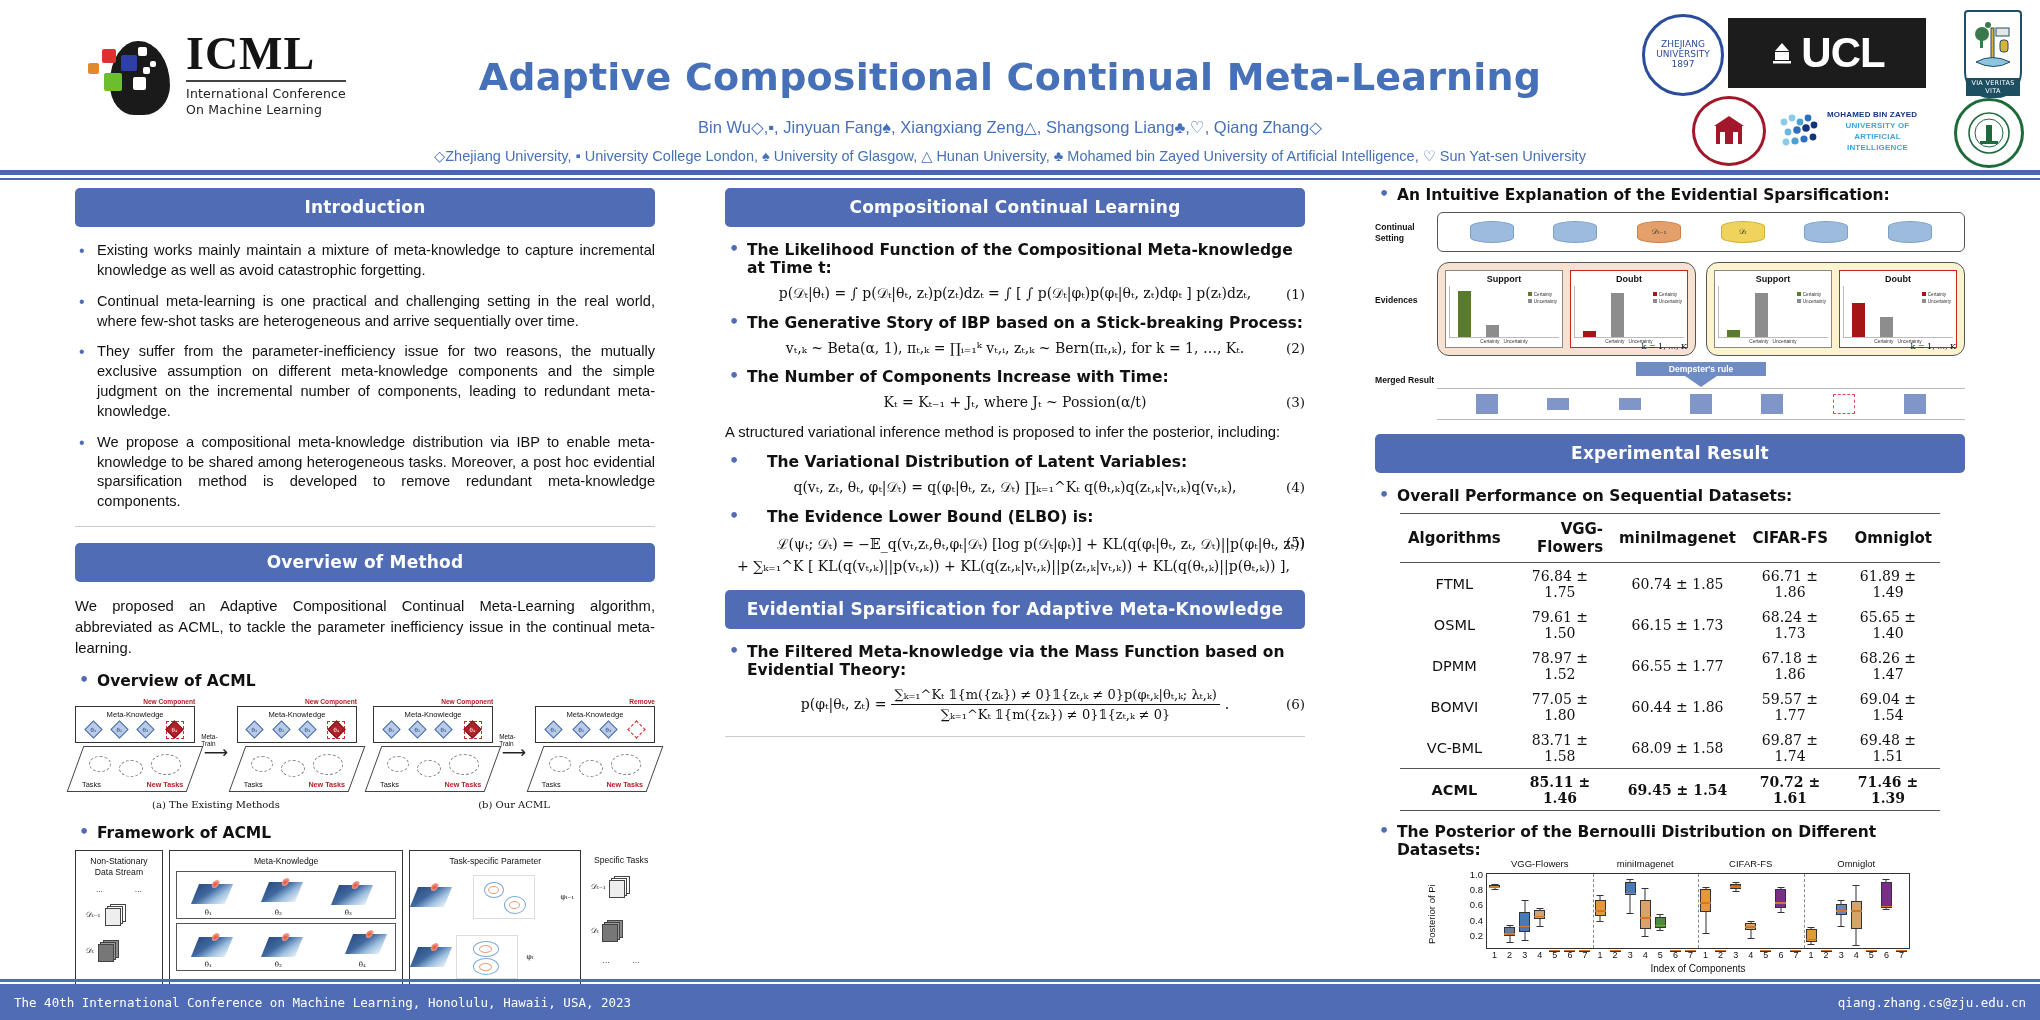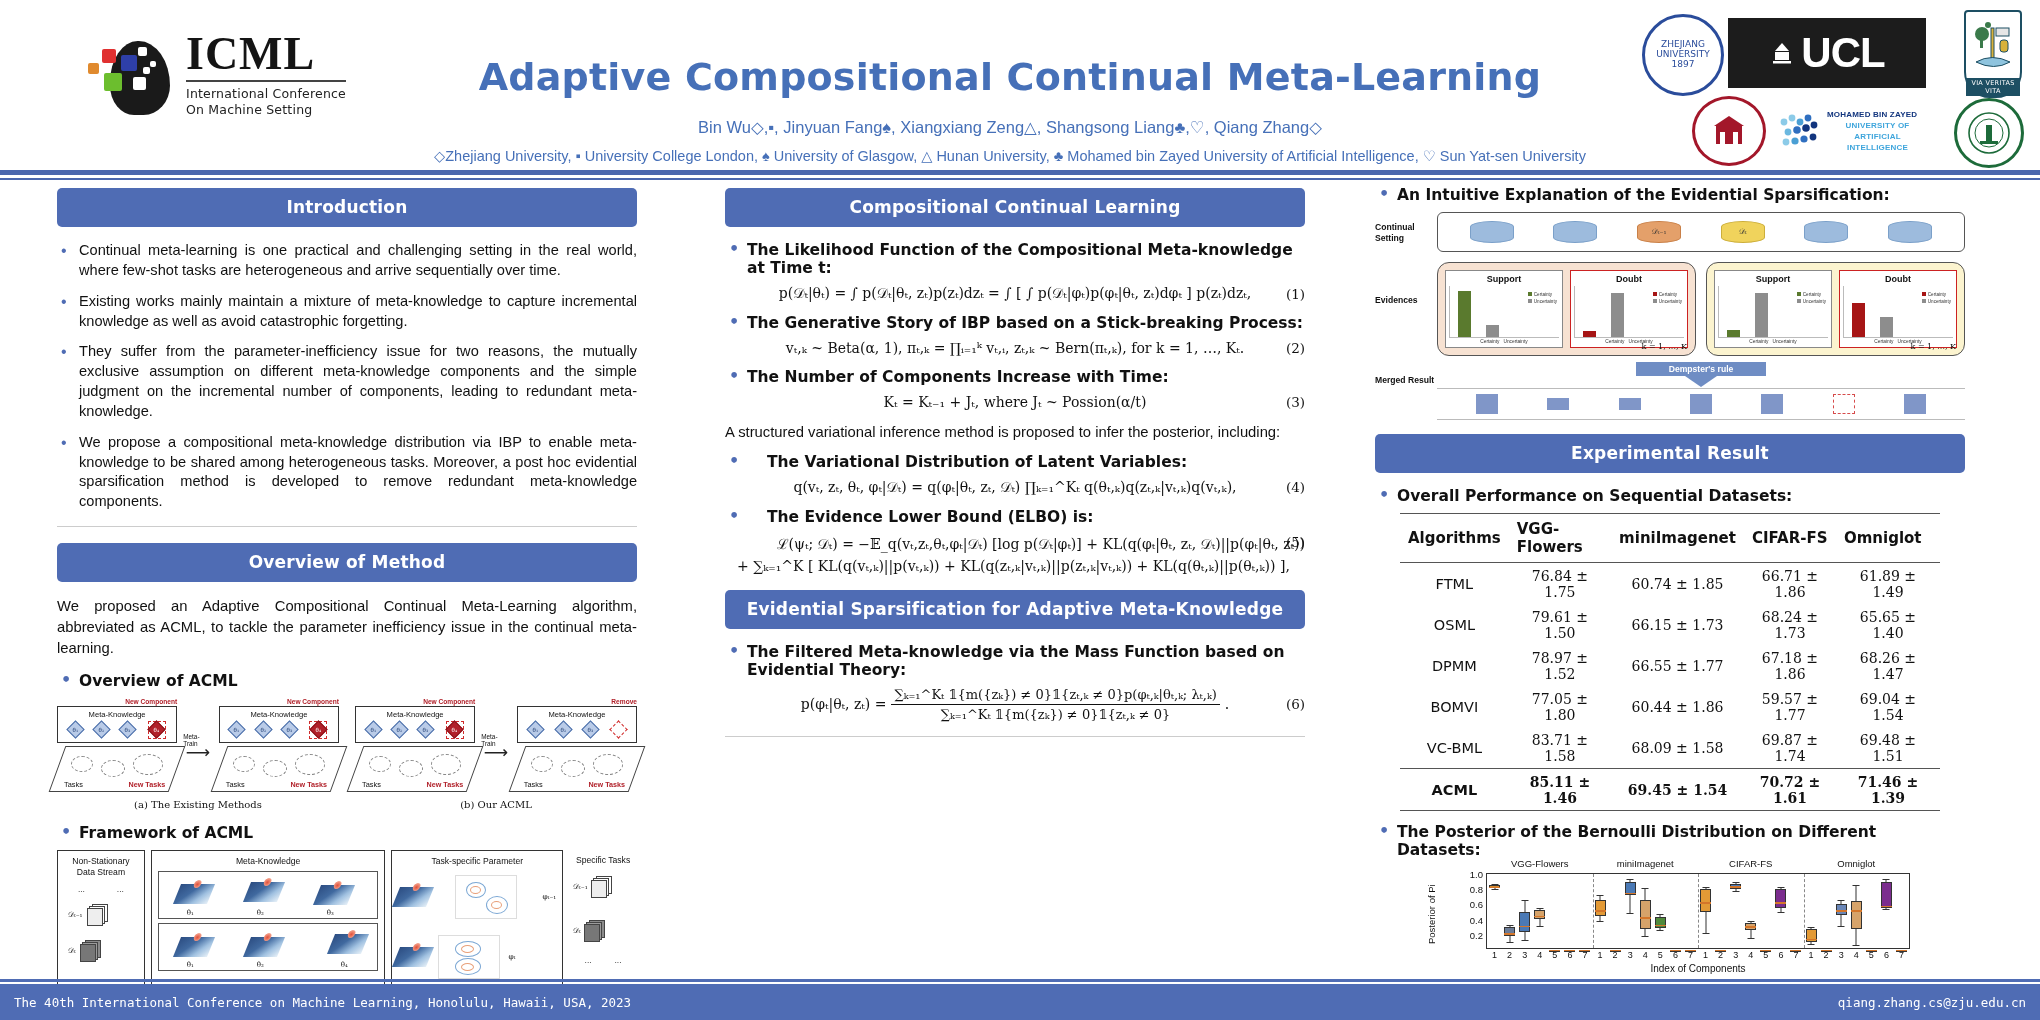--- a/index.html
+++ b/index.html
@@ -51,21 +51,21 @@
   .mbz-dots { width: 44px; height: 40px; position: relative; }
   .mbz-txt { font-family:"Liberation Sans",sans-serif; font-size:8px; line-height:1.35; letter-spacing:.2px;}
   .mbz-l1 { color:#12357e; font-weight:bold;}
   .mbz-l2 { color:#3ea5dc; font-weight:bold;text-align:center;}
   .sysu { right: 6px; top: 92px; width: 70px; height: 70px; border:3px solid #1d6b3a; border-radius:50%;
       display:flex; align-items:center; justify-content:center; color:#1d6b3a; font-size:8px; text-align:center;}
 
   
   .cols { position: absolute; top: 188px; left: 0; width: 2040px; height: 790px; }
   .col { position: absolute; top: 0; }
-  .col-left { left: 57px; width: 580px; }
+  .col-left { left: 75px; width: 580px; }
   .col-mid { left: 725px; width: 580px; }
   .col-right { left: 1375px; width: 590px; }
 
   .secbar { background: #4f6cb4; color: #fff; text-align: center; font-weight: bold;
       font-size: 17px; padding: 9px 0 10px; border-radius: 5px; margin-bottom: 14px;
       font-family:"DejaVu Sans",sans-serif; letter-spacing:.2px;}
 
   ul.bl { list-style: none; }
   ul.bl > li { position: relative; padding-left: 22px; margin-bottom: 11px;
       font-size: 14.6px; line-height: 1.36; color: #111; text-align: justify;
@@ -165,21 +165,21 @@
   .dempster:after { content:""; position:absolute; left:50%; transform:translateX(-50%); top:100%;
       border-left:16px solid transparent; border-right:16px solid transparent; border-top:11px solid #6f8dc4; }
   .merged { border-top:1px solid #bbb; border-bottom:1px solid #bbb; height:32px; display:flex; align-items:center;
       justify-content:space-around; padding:0 14px; margin-top:12px;}
   .msq { width:22px; height:20px; background:#8096c8; }
   .msq.sm { height:12px; }
   .msq.dash { background:#fff; border:1.4px dashed #d64b4b; }
 
   
   table.res { border-collapse: collapse; width: 540px; margin: 6px auto 0; font-family:"DejaVu Serif", serif;}
-  table.res th { font-family:"DejaVu Sans", sans-serif; font-weight: bold; font-size: 15px; padding: 6px 8px; text-align:left; color:#111;}
+  table.res th { font-family:"DejaVu Sans", sans-serif; font-weight: bold; font-size: 15px; padding: 6px 8px; text-align:right; color:#111;}
   table.res td { font-size: 14px; padding: 4.5px 8px; text-align: center; color:#111;}
   table.res td.alg { font-family:"DejaVu Sans", sans-serif; font-size:14.5px;}
   .tb-top th { border-top: 1.6px solid #555; border-bottom: 1.2px solid #555; }
   tr.last-row td { border-top: 1.2px solid #555; font-weight: bold; }
   tr.bottom-line td { border-bottom: 1.6px solid #555; }
 
   
   .bp-wrap { margin: 6px 0 4px; display:flex; justify-content:center;}
   .bp-fig { position: relative; width: 480px; height: 108px; font-family:"Liberation Sans",sans-serif;}
   .bp-ylabel { position:absolute; left:-4px; top:10px; width:14px; font-size:9.5px; color:#111;
@@ -218,21 +218,21 @@
         <div class="icml-sq" style="left:33px;top:24px;width:16px;height:16px;background:#2e3fa8;"></div>
         <div class="icml-sq" style="left:50px;top:16px;width:9px;height:9px;background:#fff;"></div>
         <div class="icml-sq" style="left:55px;top:36px;width:7px;height:7px;background:#fff;"></div>
         <div class="icml-sq" style="left:45px;top:46px;width:13px;height:13px;background:#fff;"></div>
         <div class="icml-sq" style="left:62px;top:30px;width:6px;height:6px;background:#fff;"></div>
       </div>
       <div class="icml-wordmark">
         <div class="icml-big">ICML</div>
         <div class="icml-underline"></div>
         <div class="icml-sub">International Conference</div>
-        <div class="icml-sub">On Machine Setting</div>
+        <div class="icml-sub">On Machine Learning</div>
       </div>
     </div>
 
     <div class="title">Adaptive Compositional Continual Meta-Learning</div>
     <div class="authors">Bin Wu◇,▪, Jinyuan Fang♠, Xiangxiang Zeng△, Shangsong Liang♣,♡, Qiang Zhang◇</div>
     <div class="affil">◇Zhejiang University, ▪ University College London, ♠ University of Glasgow, △ Hunan University, ♣ Mohamed bin Zayed University of Artificial Intelligence, ♡ Sun Yat-sen University</div>
 
     <div class="logos">
       <div class="logo zju">
         <span>ZHEJIANG UNIVERSITY 1897</span>
@@ -301,22 +301,22 @@
     <div class="rule-top"></div>
     <div class="rule-top2"></div>
   </div>
 
   <div class="cols">
 
     <div class="col col-left">
 
       <div class="secbar">Introduction</div>
       <ul class="bl">
+        <li>Existing works mainly maintain a mixture of meta-knowledge to capture incremental knowledge as well as avoid catastrophic forgetting.</li>
         <li>Continual meta-learning is one practical and challenging setting in the real world, where few-shot tasks are heterogeneous and arrive sequentially over time.</li>
-        <li>Existing works mainly maintain a mixture of meta-knowledge to capture incremental knowledge as well as avoid catastrophic forgetting.</li>
         <li>They suffer from the parameter-inefficiency issue for two reasons, the mutually exclusive assumption on different meta-knowledge components and the simple judgment on the incremental number of components, leading to redundant meta-knowledge.</li>
         <li>We propose a compositional meta-knowledge distribution via IBP to enable meta-knowledge to be shared among heterogeneous tasks. Moreover, a post hoc evidential sparsification method is developed to remove redundant meta-knowledge components.</li>
       </ul>
 
       <div class="hr-soft"></div>
 
       <div class="secbar" style="margin-top:16px;">Overview of Method</div>
       <div class="para">We proposed an Adaptive Compositional Continual Meta-Learning algorithm, abbreviated as ACML, to tackle the parameter inefficiency issue in the continual meta-learning.</div>
       <div class="subhead">Overview of ACML</div>
 

